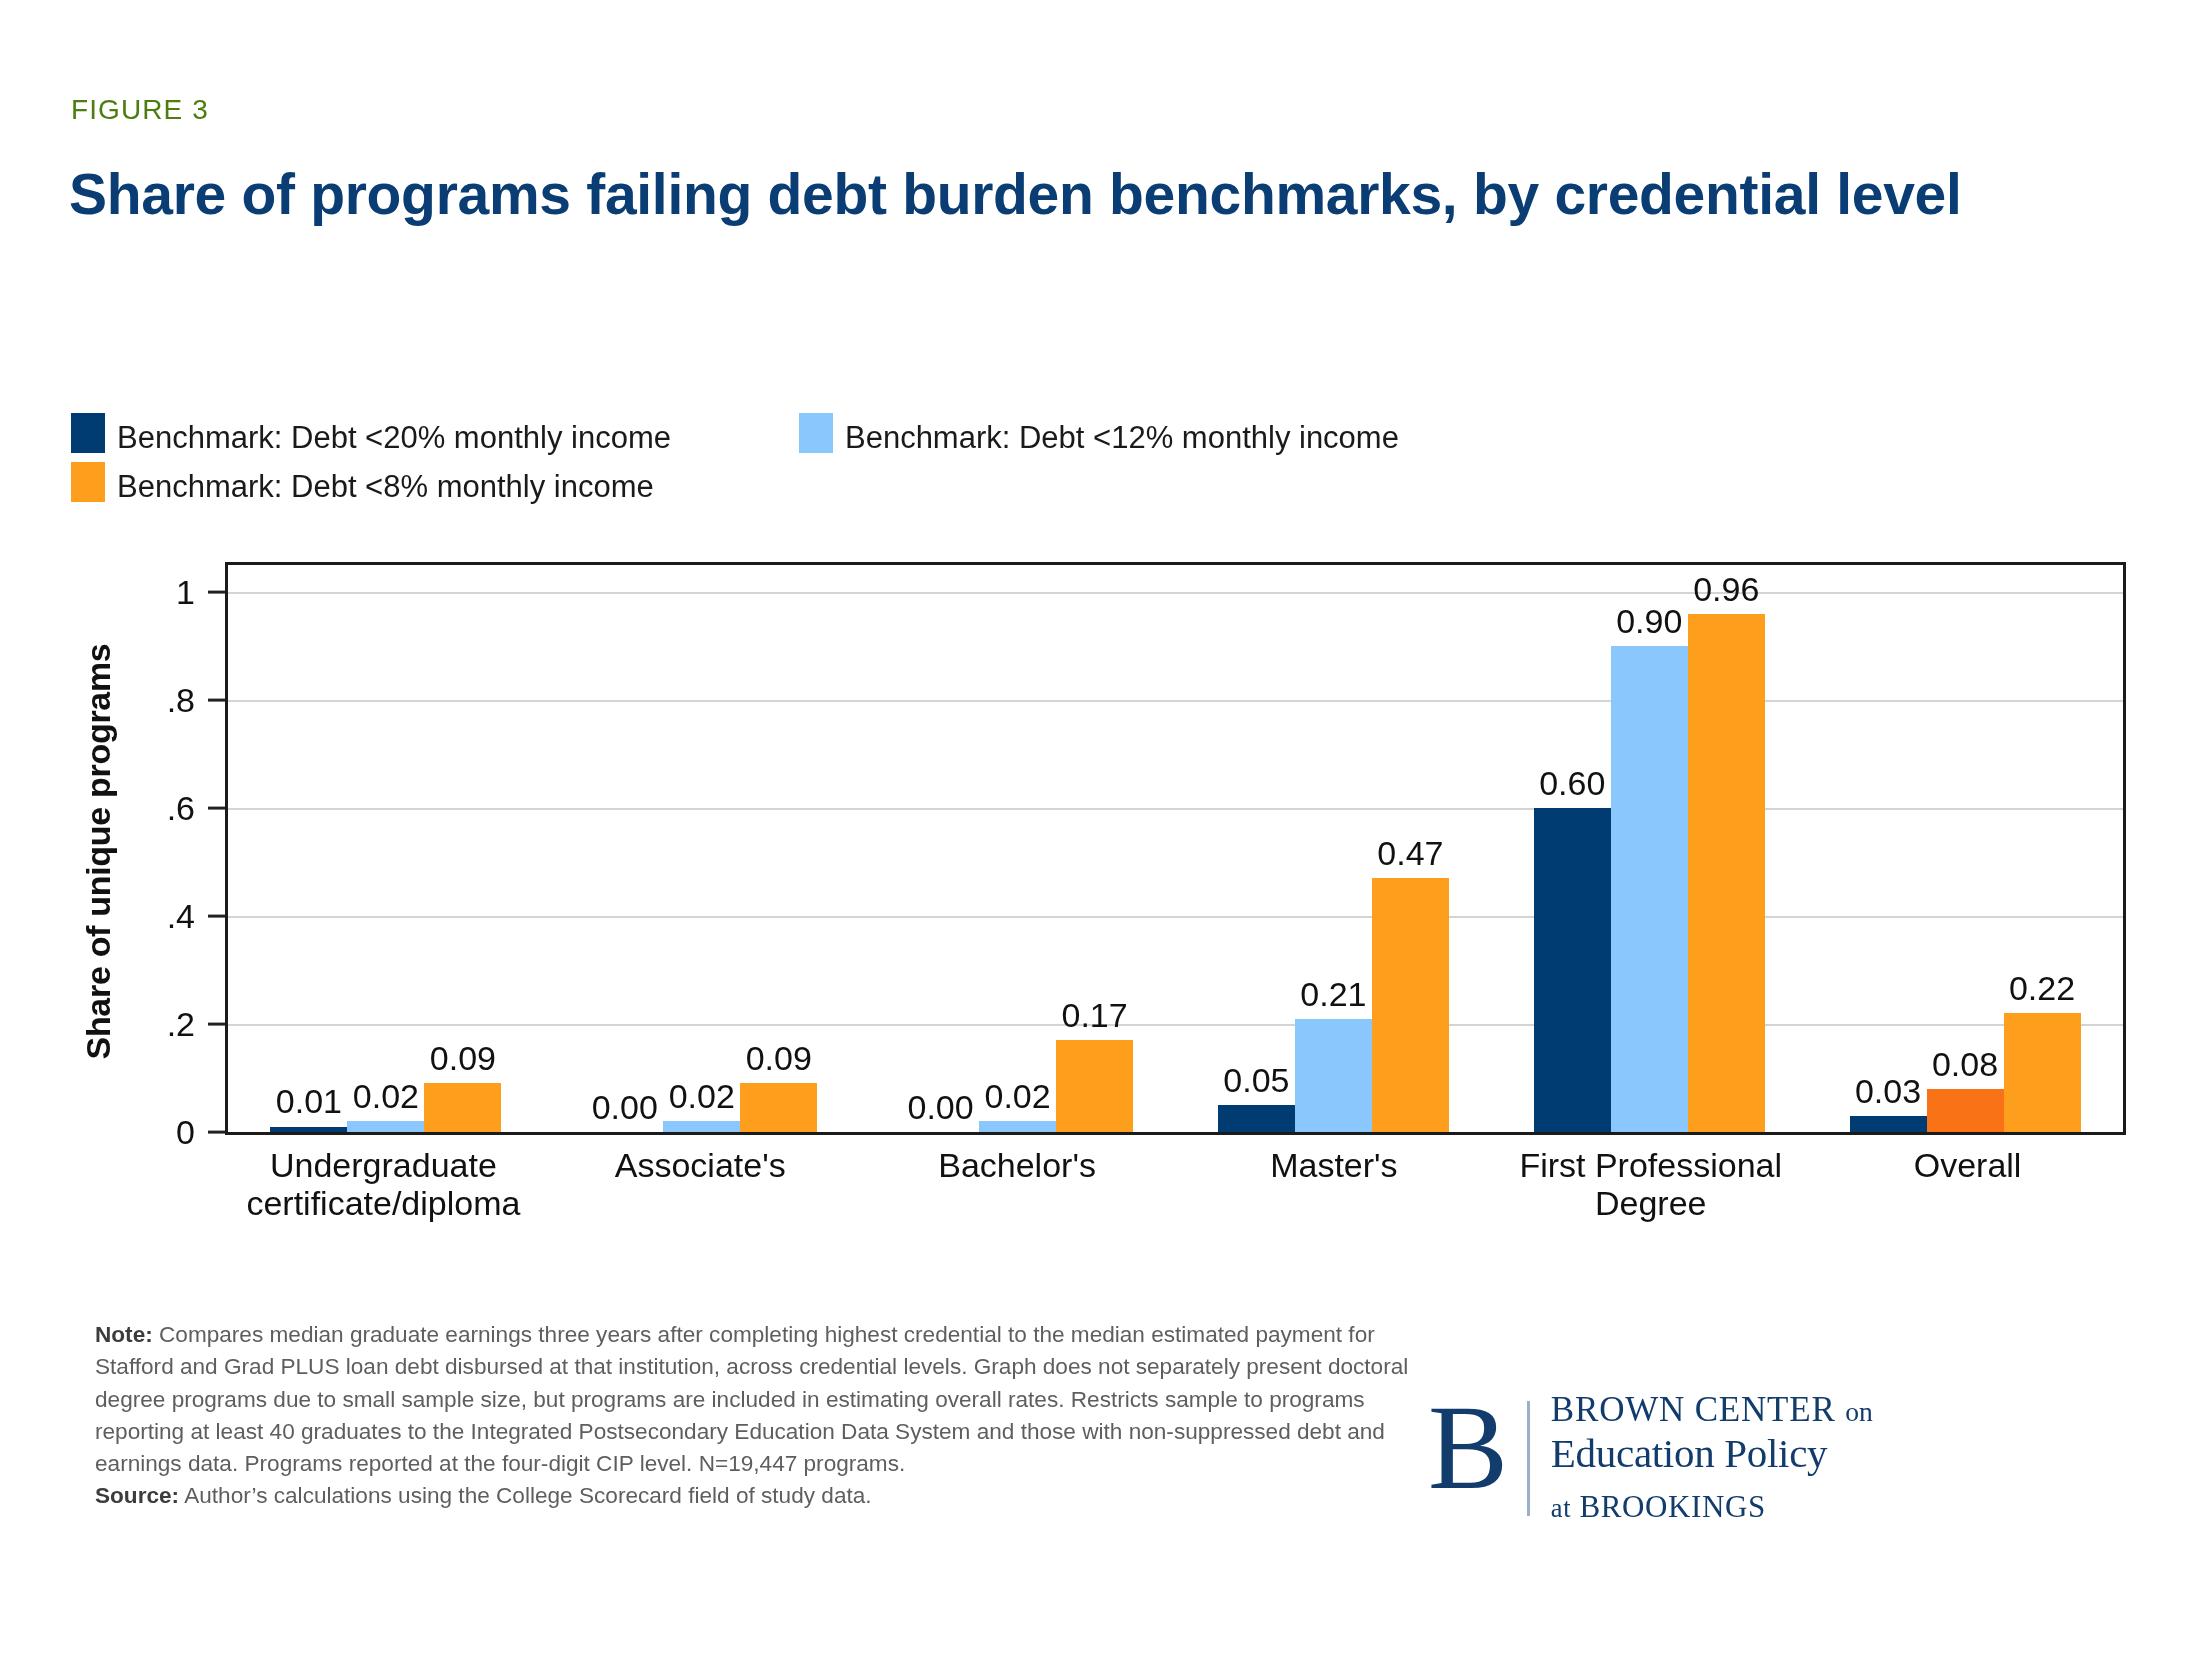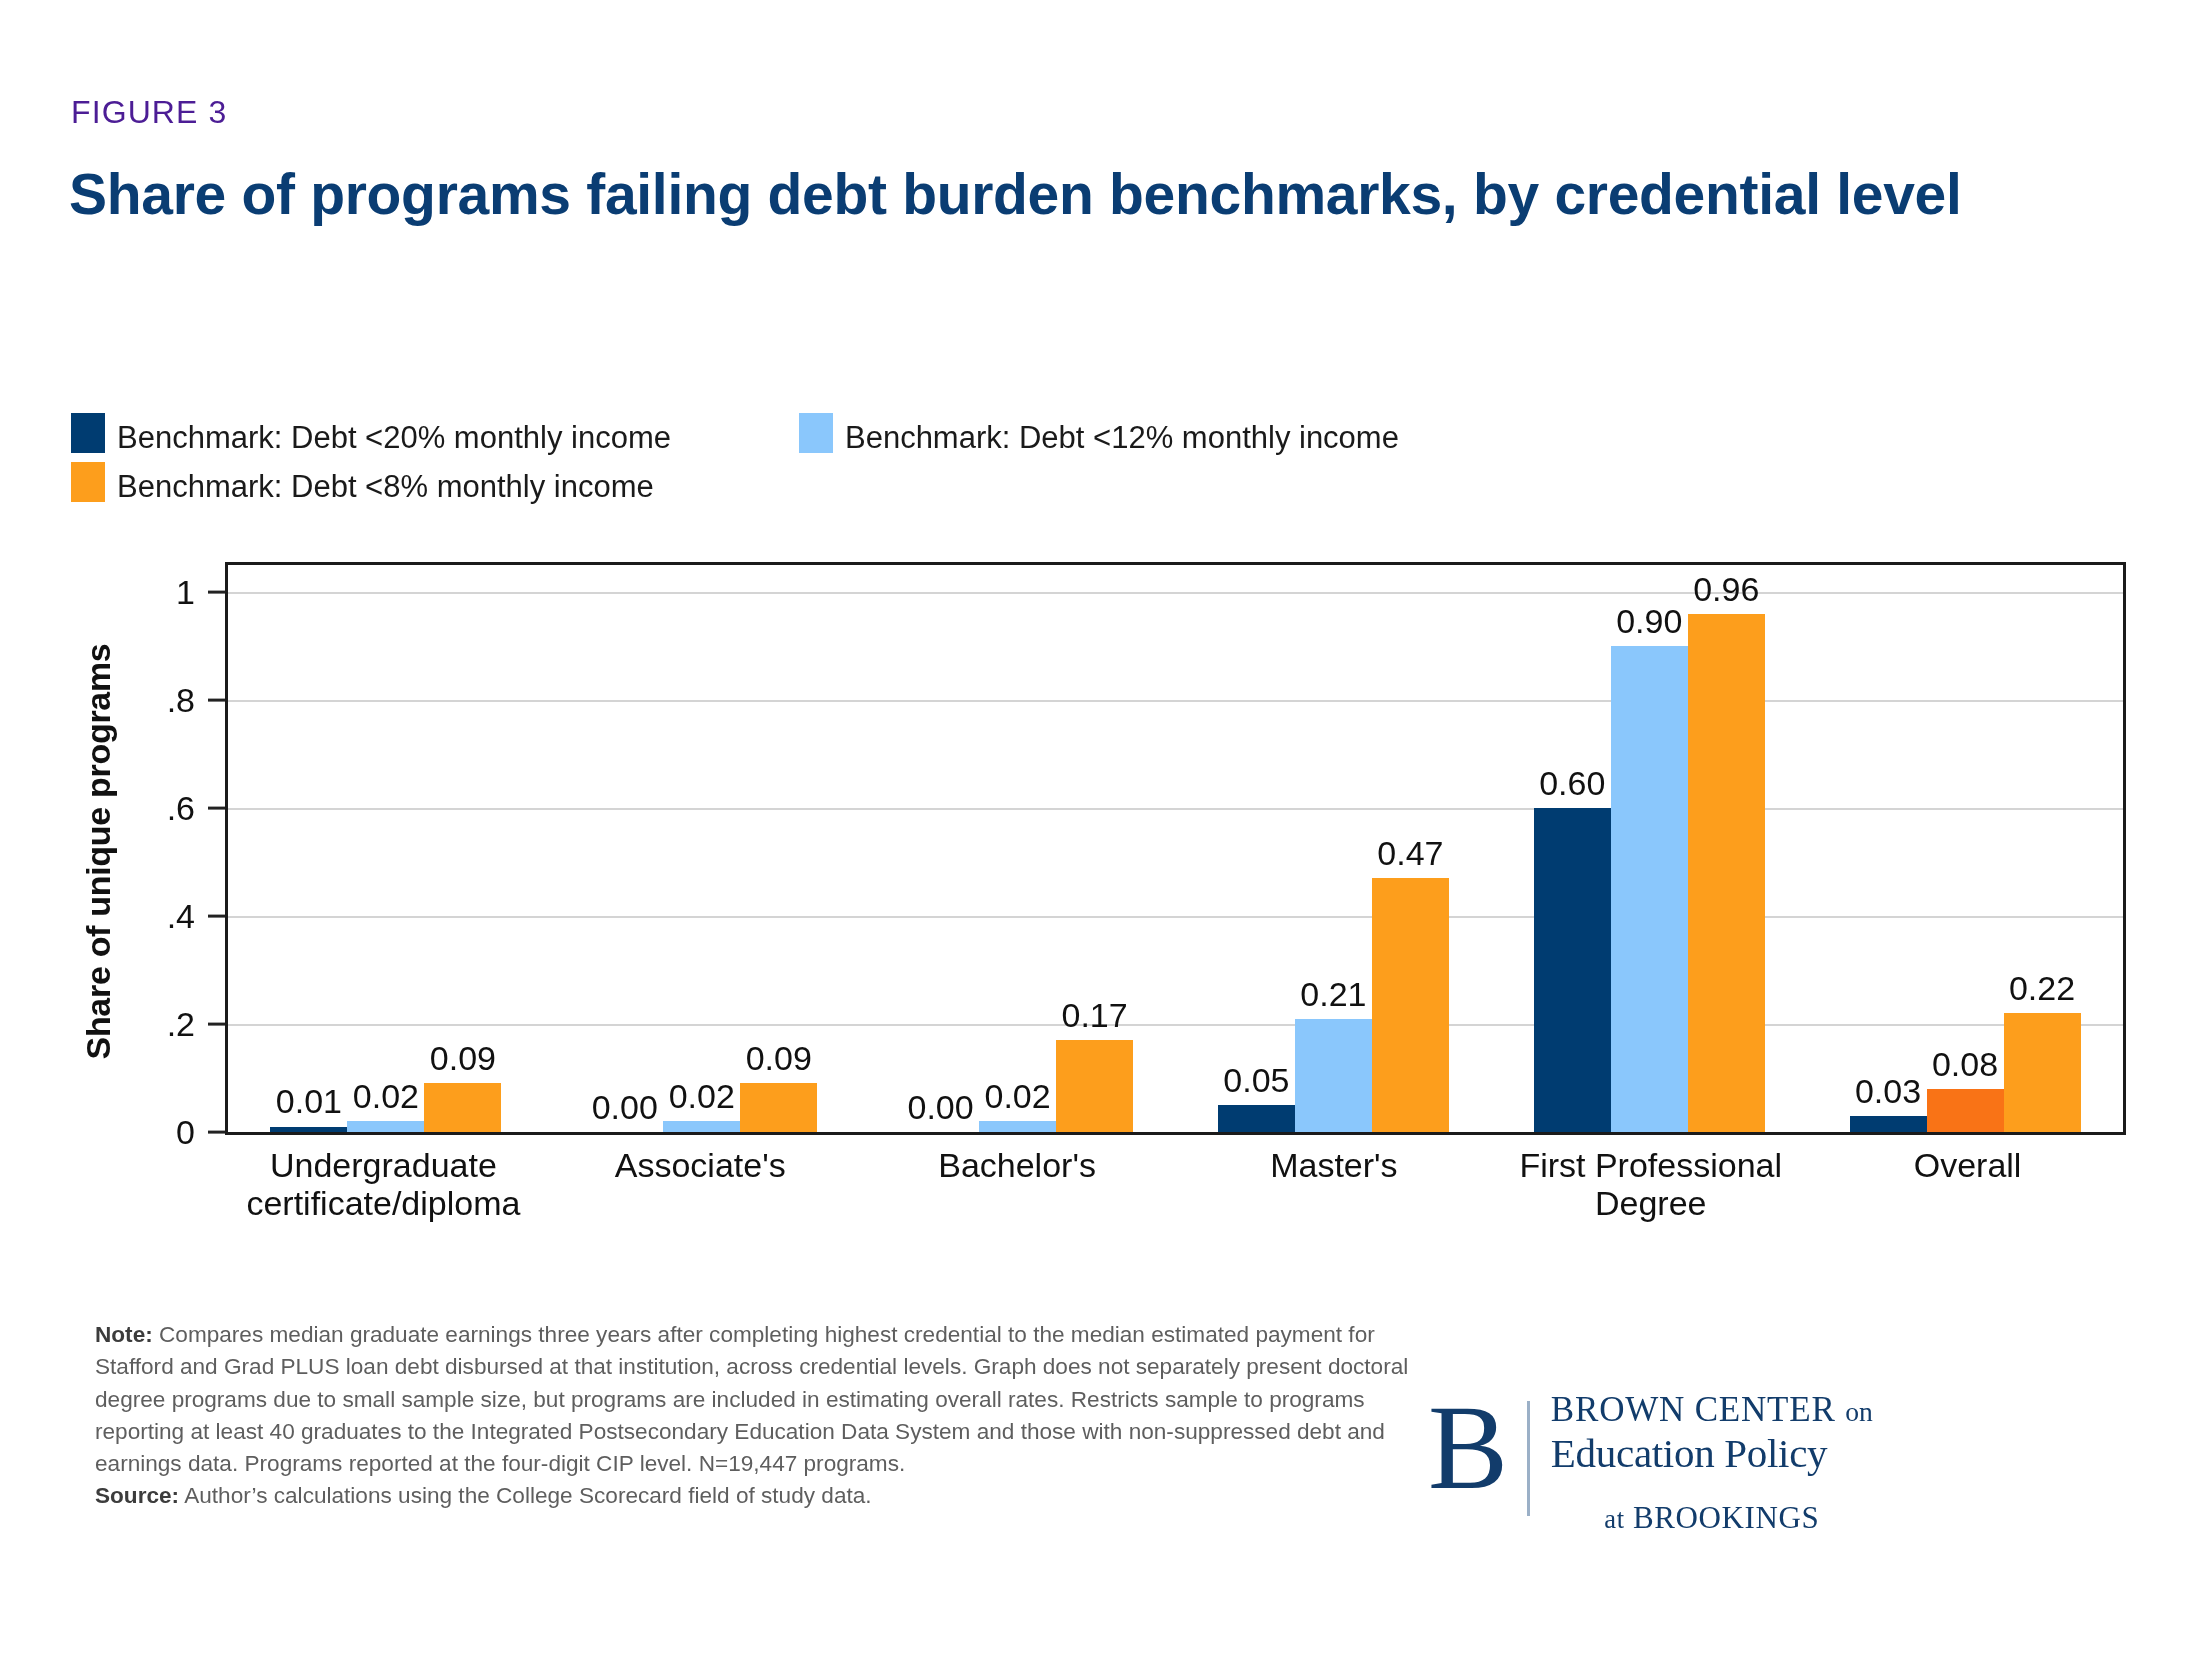--- a/index.html
+++ b/index.html
@@ -7,22 +7,22 @@
     width: 2205px; height: 1654px;
     background: #ffffff;
     font-family: "Liberation Sans", sans-serif;
     overflow: hidden;
   }
   .page { position: relative; width: 2205px; height: 1654px; background:#fff; }
 
   
   .fig-label {
     position: absolute; left: 71px; top: 94px;
-    font-size: 32px; letter-spacing: 1.1px; font-weight: 400;
-    color: #4c1d95;
+    font-size: 28px; letter-spacing: 1.1px; font-weight: 400;
+    color: #4d7c0f;
   }
   .fig-title {
     position: absolute; left: 69px; top: 160px; width: 1952px;
     font-size: 57px; font-weight: 700; line-height: 1.22;
     color: #0A3D73; letter-spacing: -0.3px;
   }
 
   
   .legend { position: absolute; left: 71px; top: 408px; width: 2040px; }
   .legend-row { display: flex; align-items: center; height: 49px; }
@@ -107,21 +107,21 @@
   .logo-b {
     font-family: "Liberation Serif", serif;
     font-size: 120px; line-height: 0.93; font-weight: 400;
     padding-right: 19px;
   }
   .logo-rule { width: 2.8px; background: #9BB0C7; height: 115px; margin-top: 8.8px; }
   .logo-txt { margin-left: 21px; font-family: "Liberation Serif", serif; }
   .logo-l1 { font-size: 35px; letter-spacing: 0.8px; line-height: 1.05; }
   .logo-l1 .sm { font-size: 27.6px; text-transform: none; letter-spacing: 0; }
   .logo-l2 { font-size: 41px; line-height: 1.18; letter-spacing: -0.3px; }
-  .logo-l3 { font-size: 31px; letter-spacing: 0.6px; margin-top: 23px; text-align: center; }
+  .logo-l3 { font-size: 31px; letter-spacing: 0.6px; margin-top: 12px; }
   .logo-l3 .sm { font-size: 26.5px; }
 </style>
 </head>
 <body>
 
 <div class="page">
 
   <div class="fig-label">FIGURE 3</div>
   <div class="fig-title">Share of programs failing debt burden benchmarks, by credential level</div>
 

